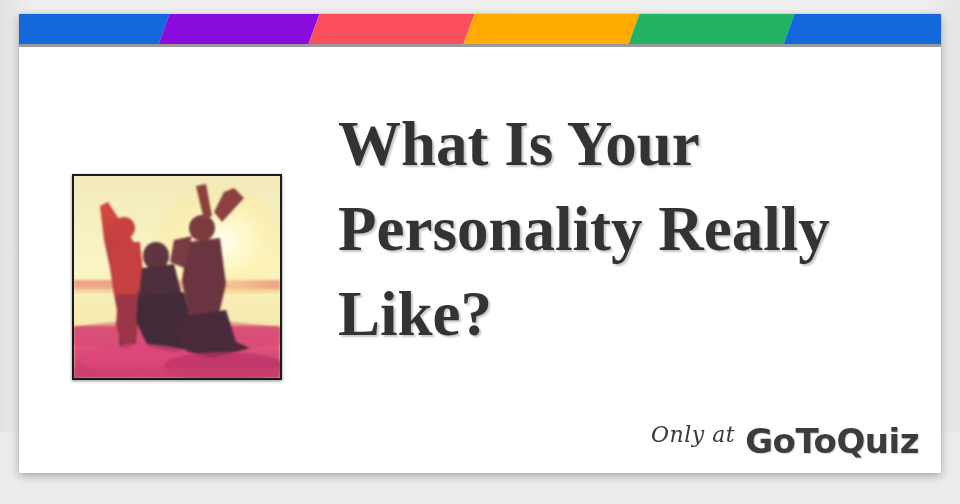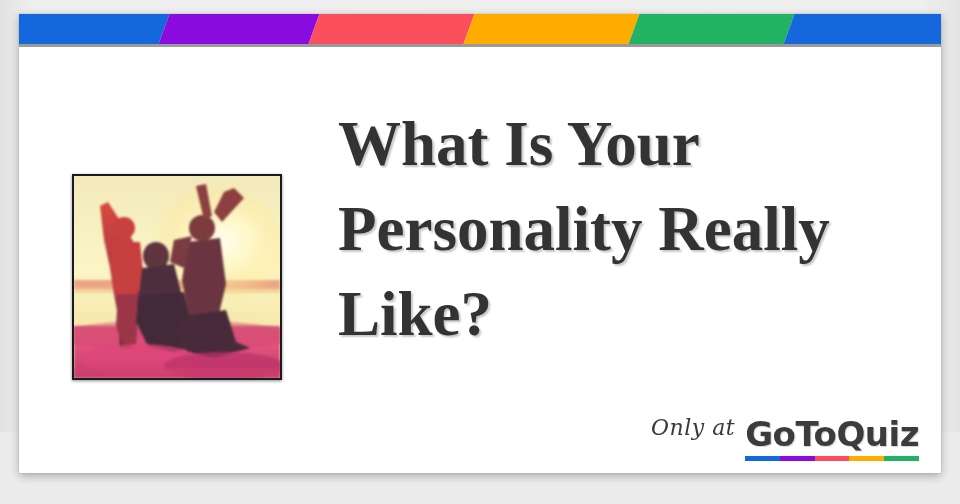--- a/index.html
+++ b/index.html
@@ -107,21 +107,21 @@
     gap: 10px;
   }
   #onlyat {
     font-family: "DejaVu Serif", "Liberation Serif", serif;
     font-style: italic;
     font-size: 22px;
     color: #3a3a3a;
     padding-bottom: 14px;
     letter-spacing: 0.5px;
   }
-  #logo-wrap { display: flex; flex-direction: column; align-items: stretch; }
+  #logo-wrap { display: flex; flex-direction: row; align-items: stretch; }
   #logo-text {
     font-family: "DejaVu Sans", "Liberation Sans", sans-serif;
     font-size: 34px;
     font-weight: 700;
     color: #3c3c3c;
     letter-spacing: -0.5px;
     line-height: 38px;
     text-shadow: 1px 1px 1px rgba(0,0,0,0.18);
   }
   #logo-underline {

